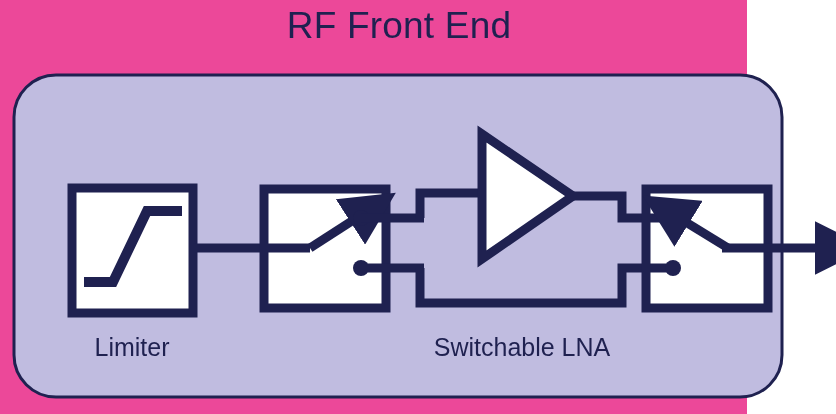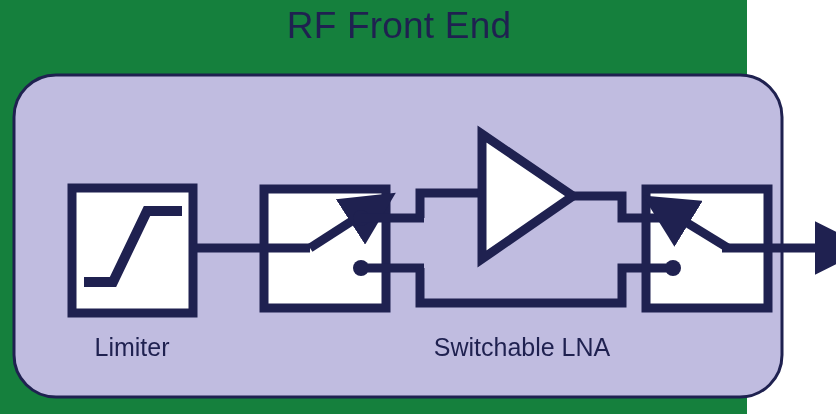--- a/index.html
+++ b/index.html
@@ -11,21 +11,21 @@
   body {
     width: 836px;
     height: 414px;
     overflow: hidden;
     font-family: "Liberation Sans", sans-serif;
   }
   #diagram-root {
     position: relative;
     width: 747px;
     height: 414px;
-    background: #15803d;
+    background: #ec4899;
   }
   svg.diagram-svg {
     display: block;
     width: 836px;
     height: 414px;
   }
   .diagram-title {
     font-family: "Liberation Sans", sans-serif;
     font-size: 37px;
     font-weight: 400;

